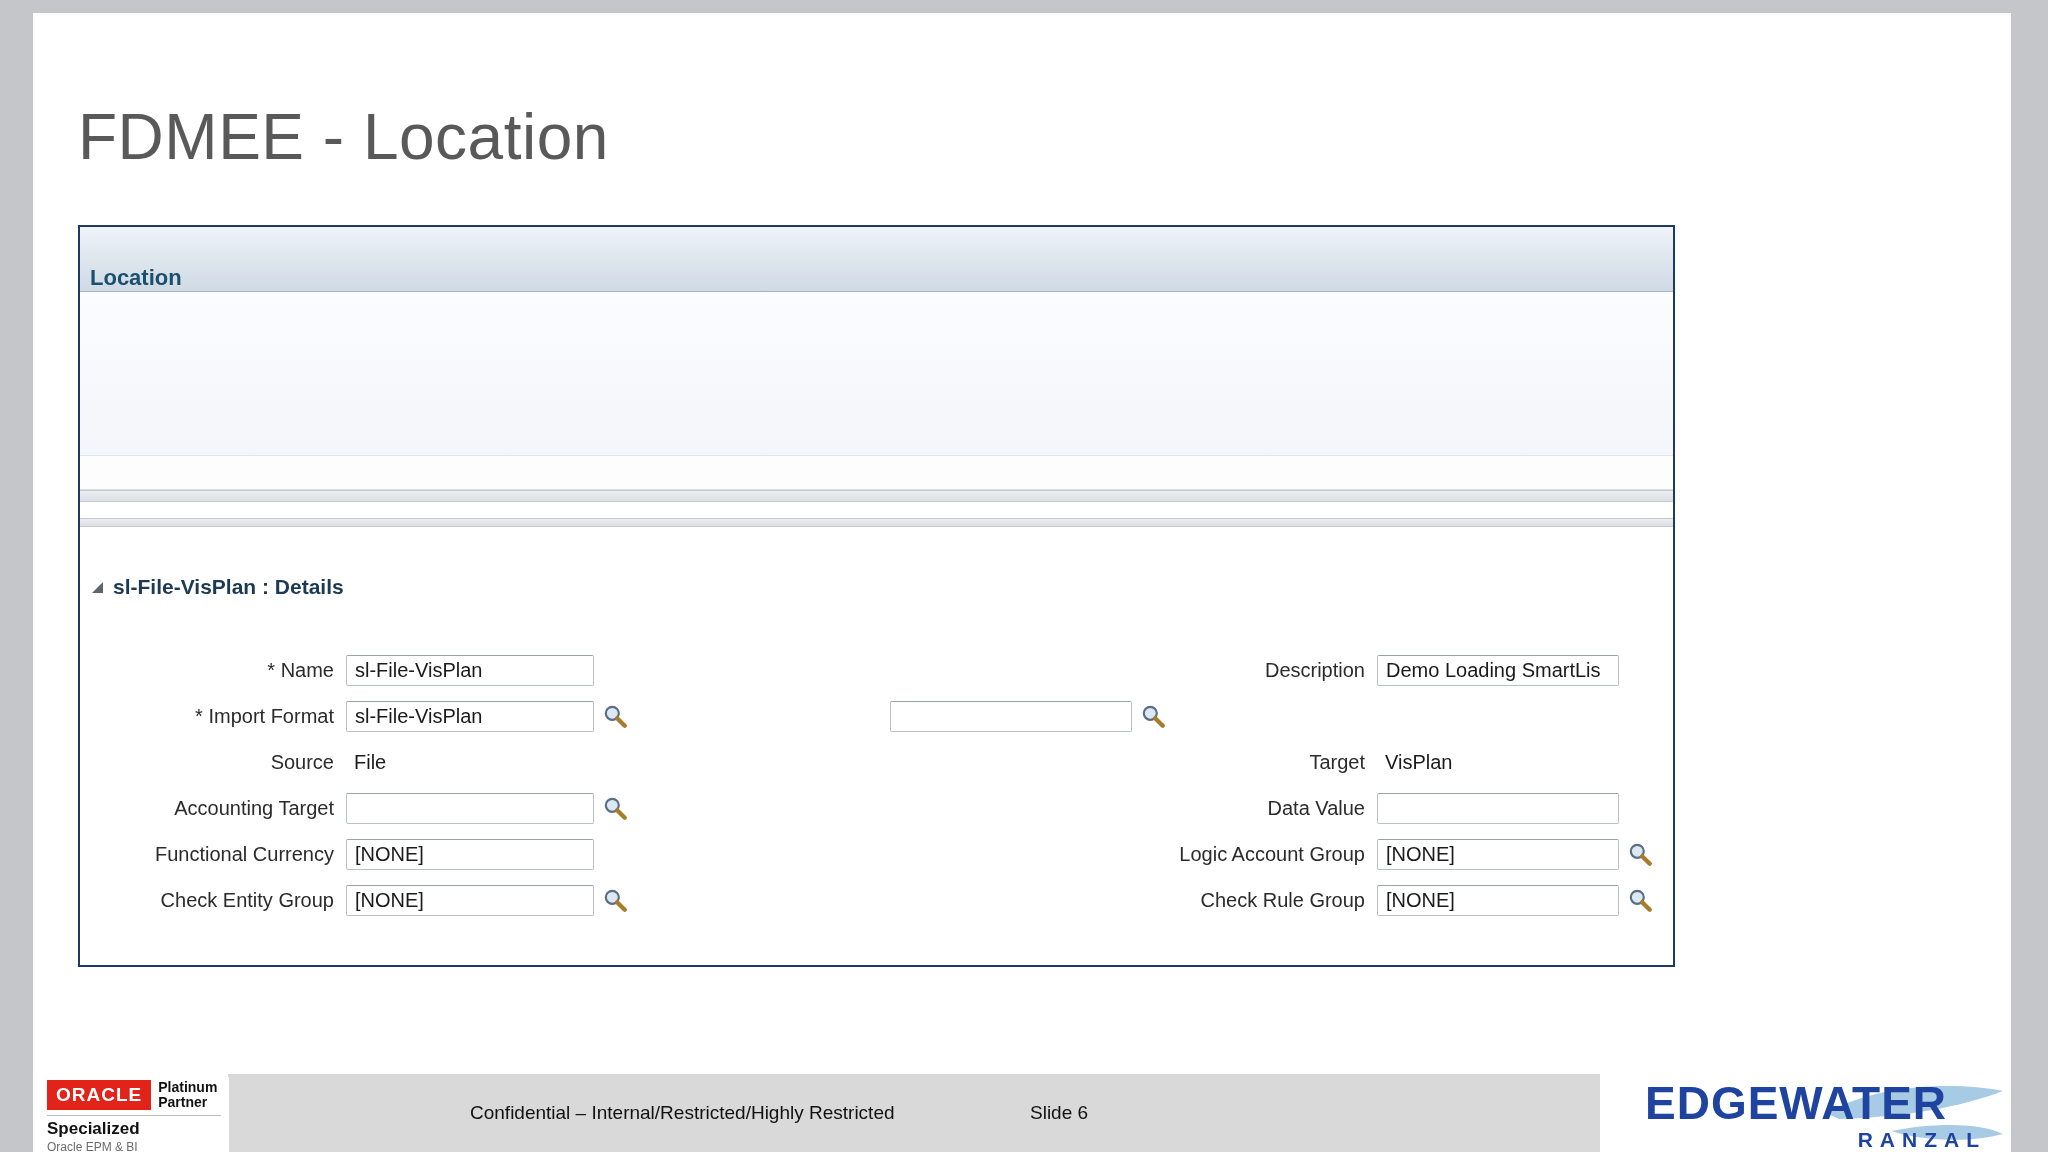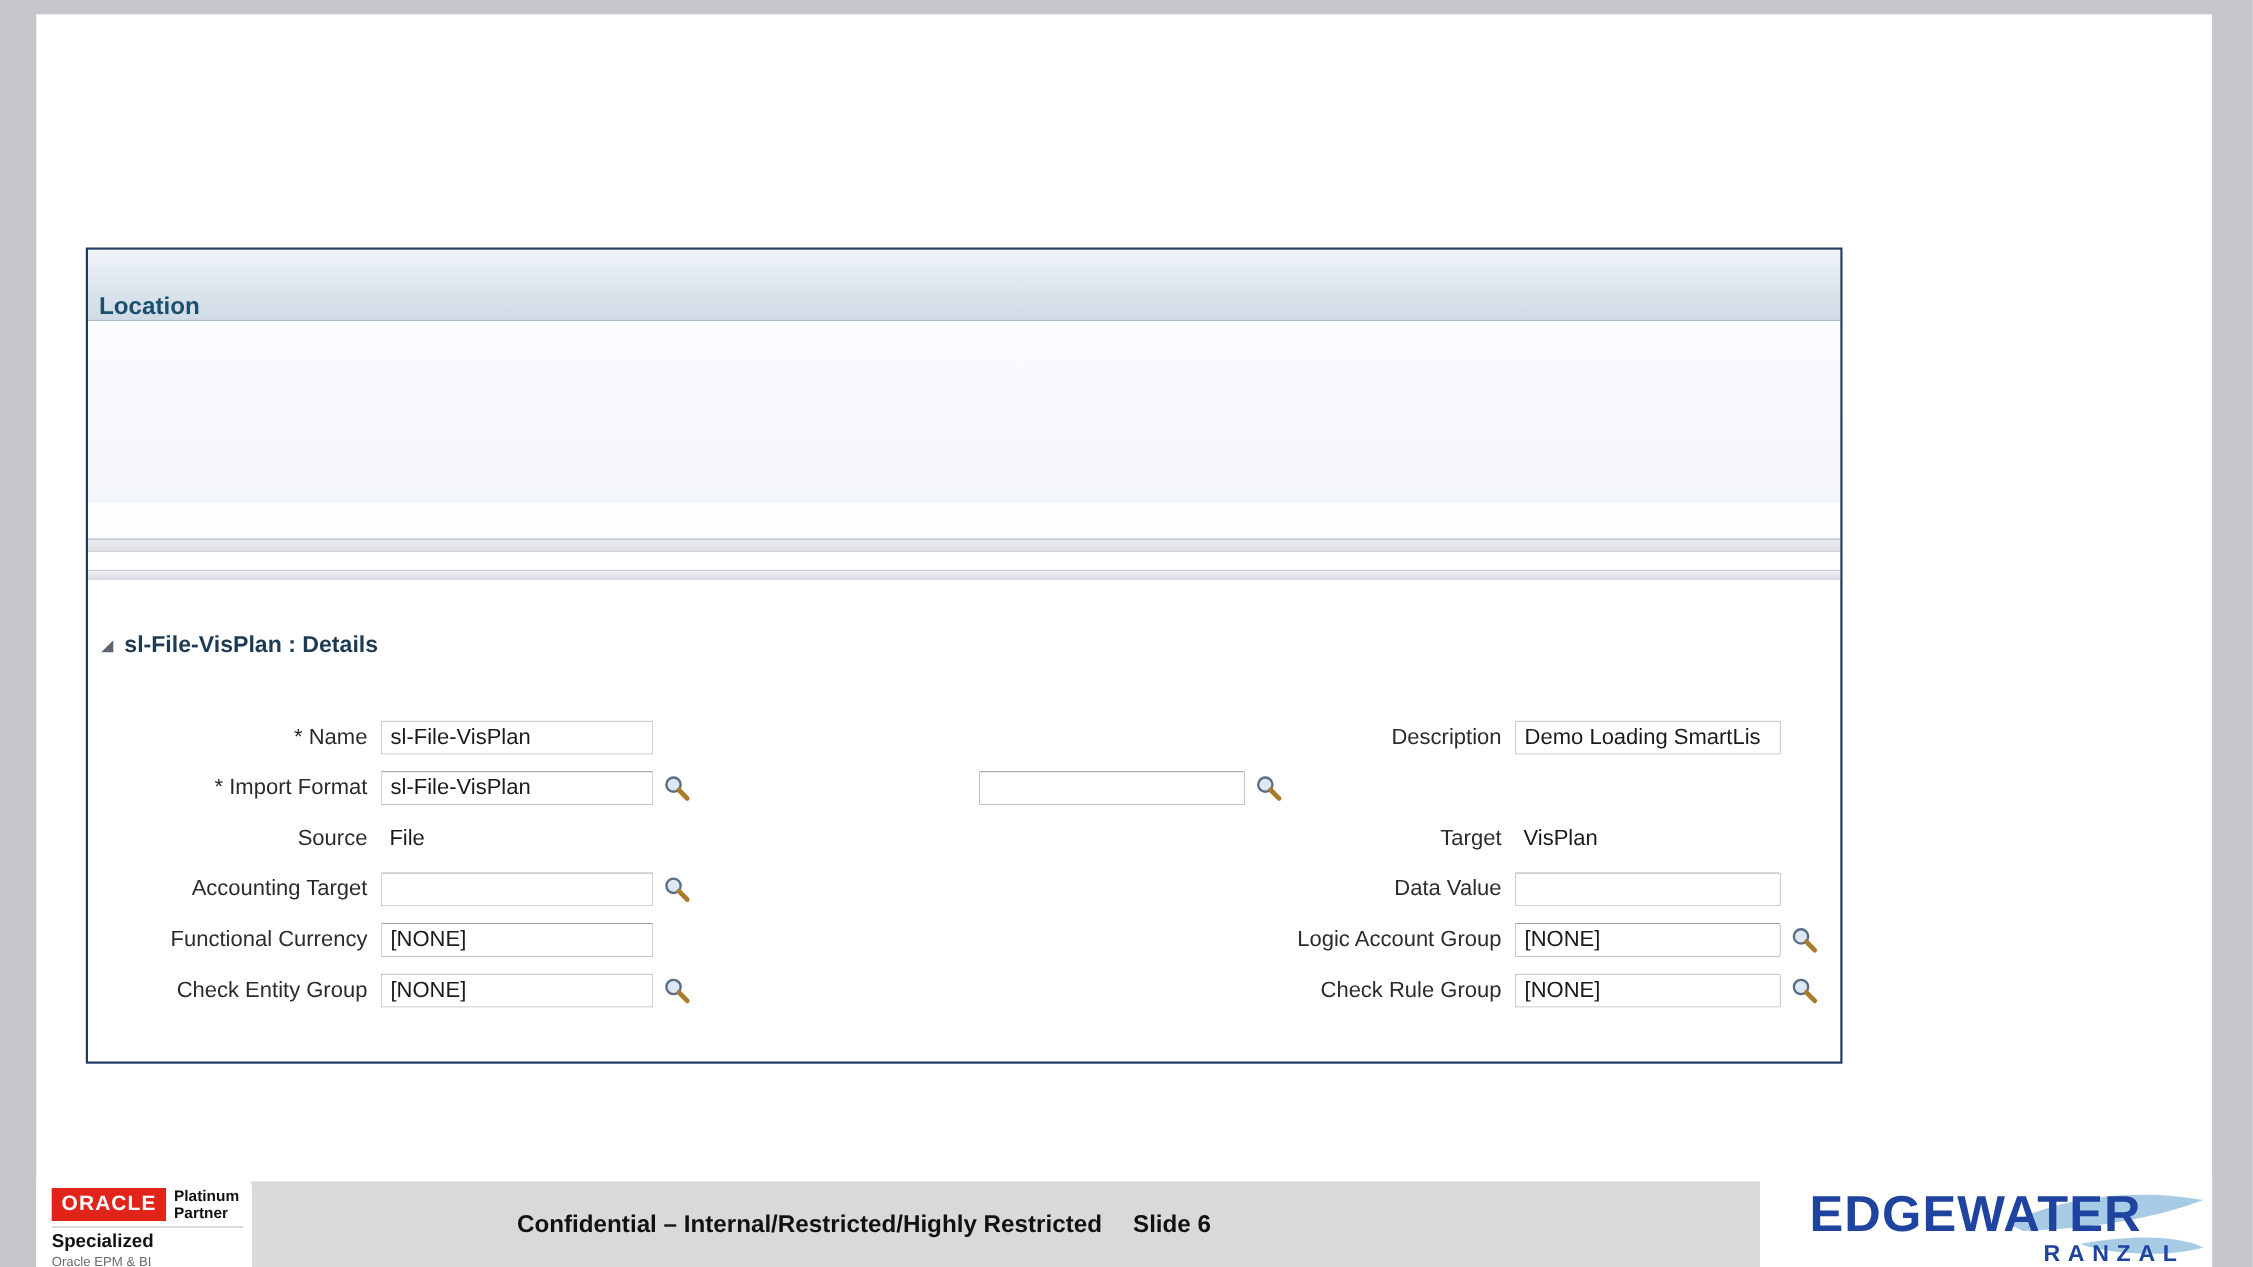--- a/index.html
+++ b/index.html
@@ -35,41 +35,42 @@
   .flabel { width:254px; text-align:right; margin-right:12px; font-size:20px; color:#2b2b2b; white-space:nowrap; }
   .fcol.right .flabel { width:475px; }
   .finput { height:31px; width:248px; border:1px solid #b9c0c7; border-top-color:#99a2ab; background:#fff; padding:0 8px; font:20px "Liberation Sans",sans-serif; color:#1a1a1a; border-radius:2px; }
   .fcol.right .finput { width:242px; }
   .fstatic { padding-left:8px; font-size:20px; color:#1a1a1a; }
   .lookup { margin-left:8px; display:inline-flex; cursor:pointer; }
 
   
   .footer { position:absolute; left:0; right:0; bottom:0; height:78px; background:#fff;margin-top:36px; }
   .f-gray { position:absolute; left:195px; width:1372px; top:0; bottom:0; background:#d9d9d9; }
-  .f-conf, .f-slide { position:absolute; top:0; bottom:0; display:flex; align-items:center; font-size:22px; font-weight:bold; color:#111; white-space:nowrap; }
+  .f-conf, .f-slide { position:absolute; top:0; bottom:0; display:flex; align-items:center; font-size:19px; font-weight:normal; color:#111; white-space:nowrap; }
   .f-conf { left:437px; }
   .f-slide { left:997px; }
 
   .oracle-badge { position:absolute; left:6px; top:3px; bottom:0; width:190px; background:#fff; padding:3px 8px; }
   .ob-row { display:flex; align-items:center; gap:7px; }
   .ob-mark { background:#e2231a; color:#fff; font-weight:bold; font-size:19px; padding:4px 9px; letter-spacing:1px; }
   .ob-tier { display:flex; flex-direction:column; font-size:14px; font-weight:bold; line-height:1.1; color:#111; }
   .ob-spec { margin-top:4px; font-size:17px; font-weight:bold; color:#111; border-top:1px solid #bbbbbb; padding-top:3px; }
   .ob-focus { font-size:12px; color:#6b6b6b; margin-top:1px; }
 
   .edgewater { position:absolute; left:1612px; top:5px; width:345px; height:68px; font-family:Liberation Sans, sans-serif; color:#1e44a0; }
   .ew-swoosh { position:absolute; right:-16px; top:0; width:185px; height:66px; }
   .ew-name { position:relative; font-size:46px; font-weight:bold; letter-spacing:1px; line-height:1.05; }
   .ew-sub  { position:relative; text-align:right; font-size:21px; font-weight:bold; letter-spacing:7px; margin-top:1px; padding-right:4px; }
 </style>
 </head>
 <body>
 
 <div class="slide">
 
+  <div class="slide-title">FDMEE - Location</div>
 
   <div class="shot">
 
     <div class="loc-header">
       <span>Location</span>
     </div>
 
     <div class="grid-empty"></div>
     <div class="grid-band"></div>
     <div class="splitter"></div>

